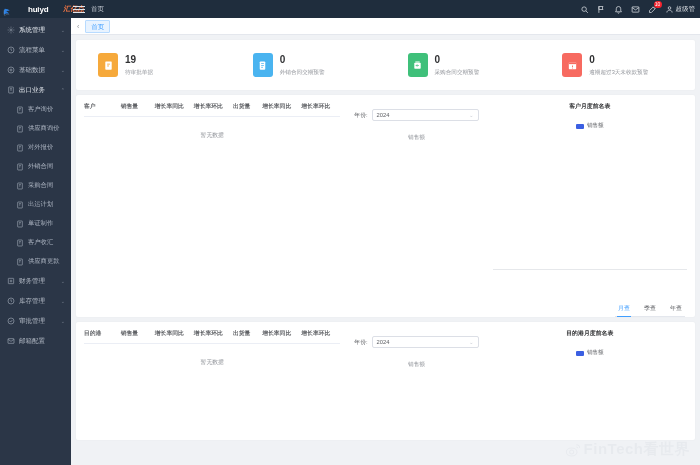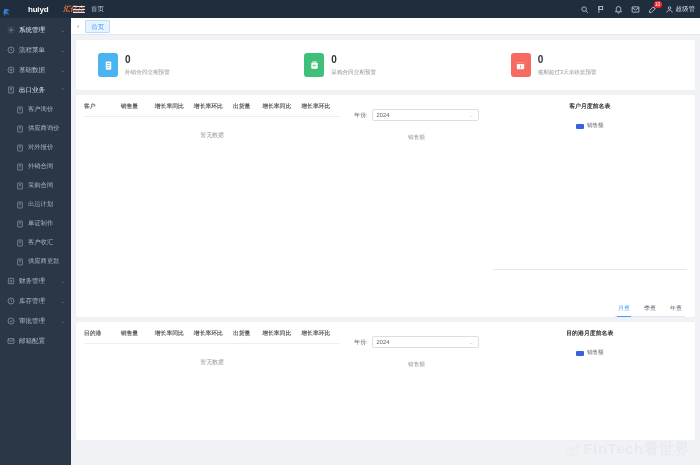--- a/index.html
+++ b/index.html
@@ -367,20 +367,32 @@
 
       <div class="tabstrip">
         <span class="tab-nav-arrow">‹</span>
         <span class="page-tab">首页</span>
       </div>
 
       <div class="scroll-area">
 
         <div class="kpi-card">
           <div class="kpi">
+            <span class="kpi-ico" style="background:#f6a93b;">
+              <svg viewBox="0 0 24 24" fill="none" stroke="#fff" stroke-width="2">
+                  <rect x="5" y="3" width="14" height="18" rx="1.5" fill="#fff" stroke="none"></rect>
+                  <path d="M9 9h6M9 13h4" stroke="#f6a93b"></path>
+                </svg>
+            </span>
+            <span>
+              <span class="kpi-num" style="display:block">19</span>
+              <span class="kpi-lab" style="display:block">待审批单据</span>
+            </span>
+          </div>
+          <div class="kpi">
             <span class="kpi-ico" style="background:#4ab4f0;">
               <svg viewBox="0 0 24 24" fill="none">
                   <rect x="6" y="3" width="12" height="18" rx="2" fill="#fff"></rect>
                   <rect x="9" y="7" width="6" height="1.6" fill="#4ab4f0"></rect>
                   <rect x="9" y="11" width="6" height="1.6" fill="#4ab4f0"></rect>
                   <rect x="9" y="15" width="4" height="1.6" fill="#4ab4f0"></rect>
                 </svg>
             </span>
             <span>
               <span class="kpi-num" style="display:block">0</span>

